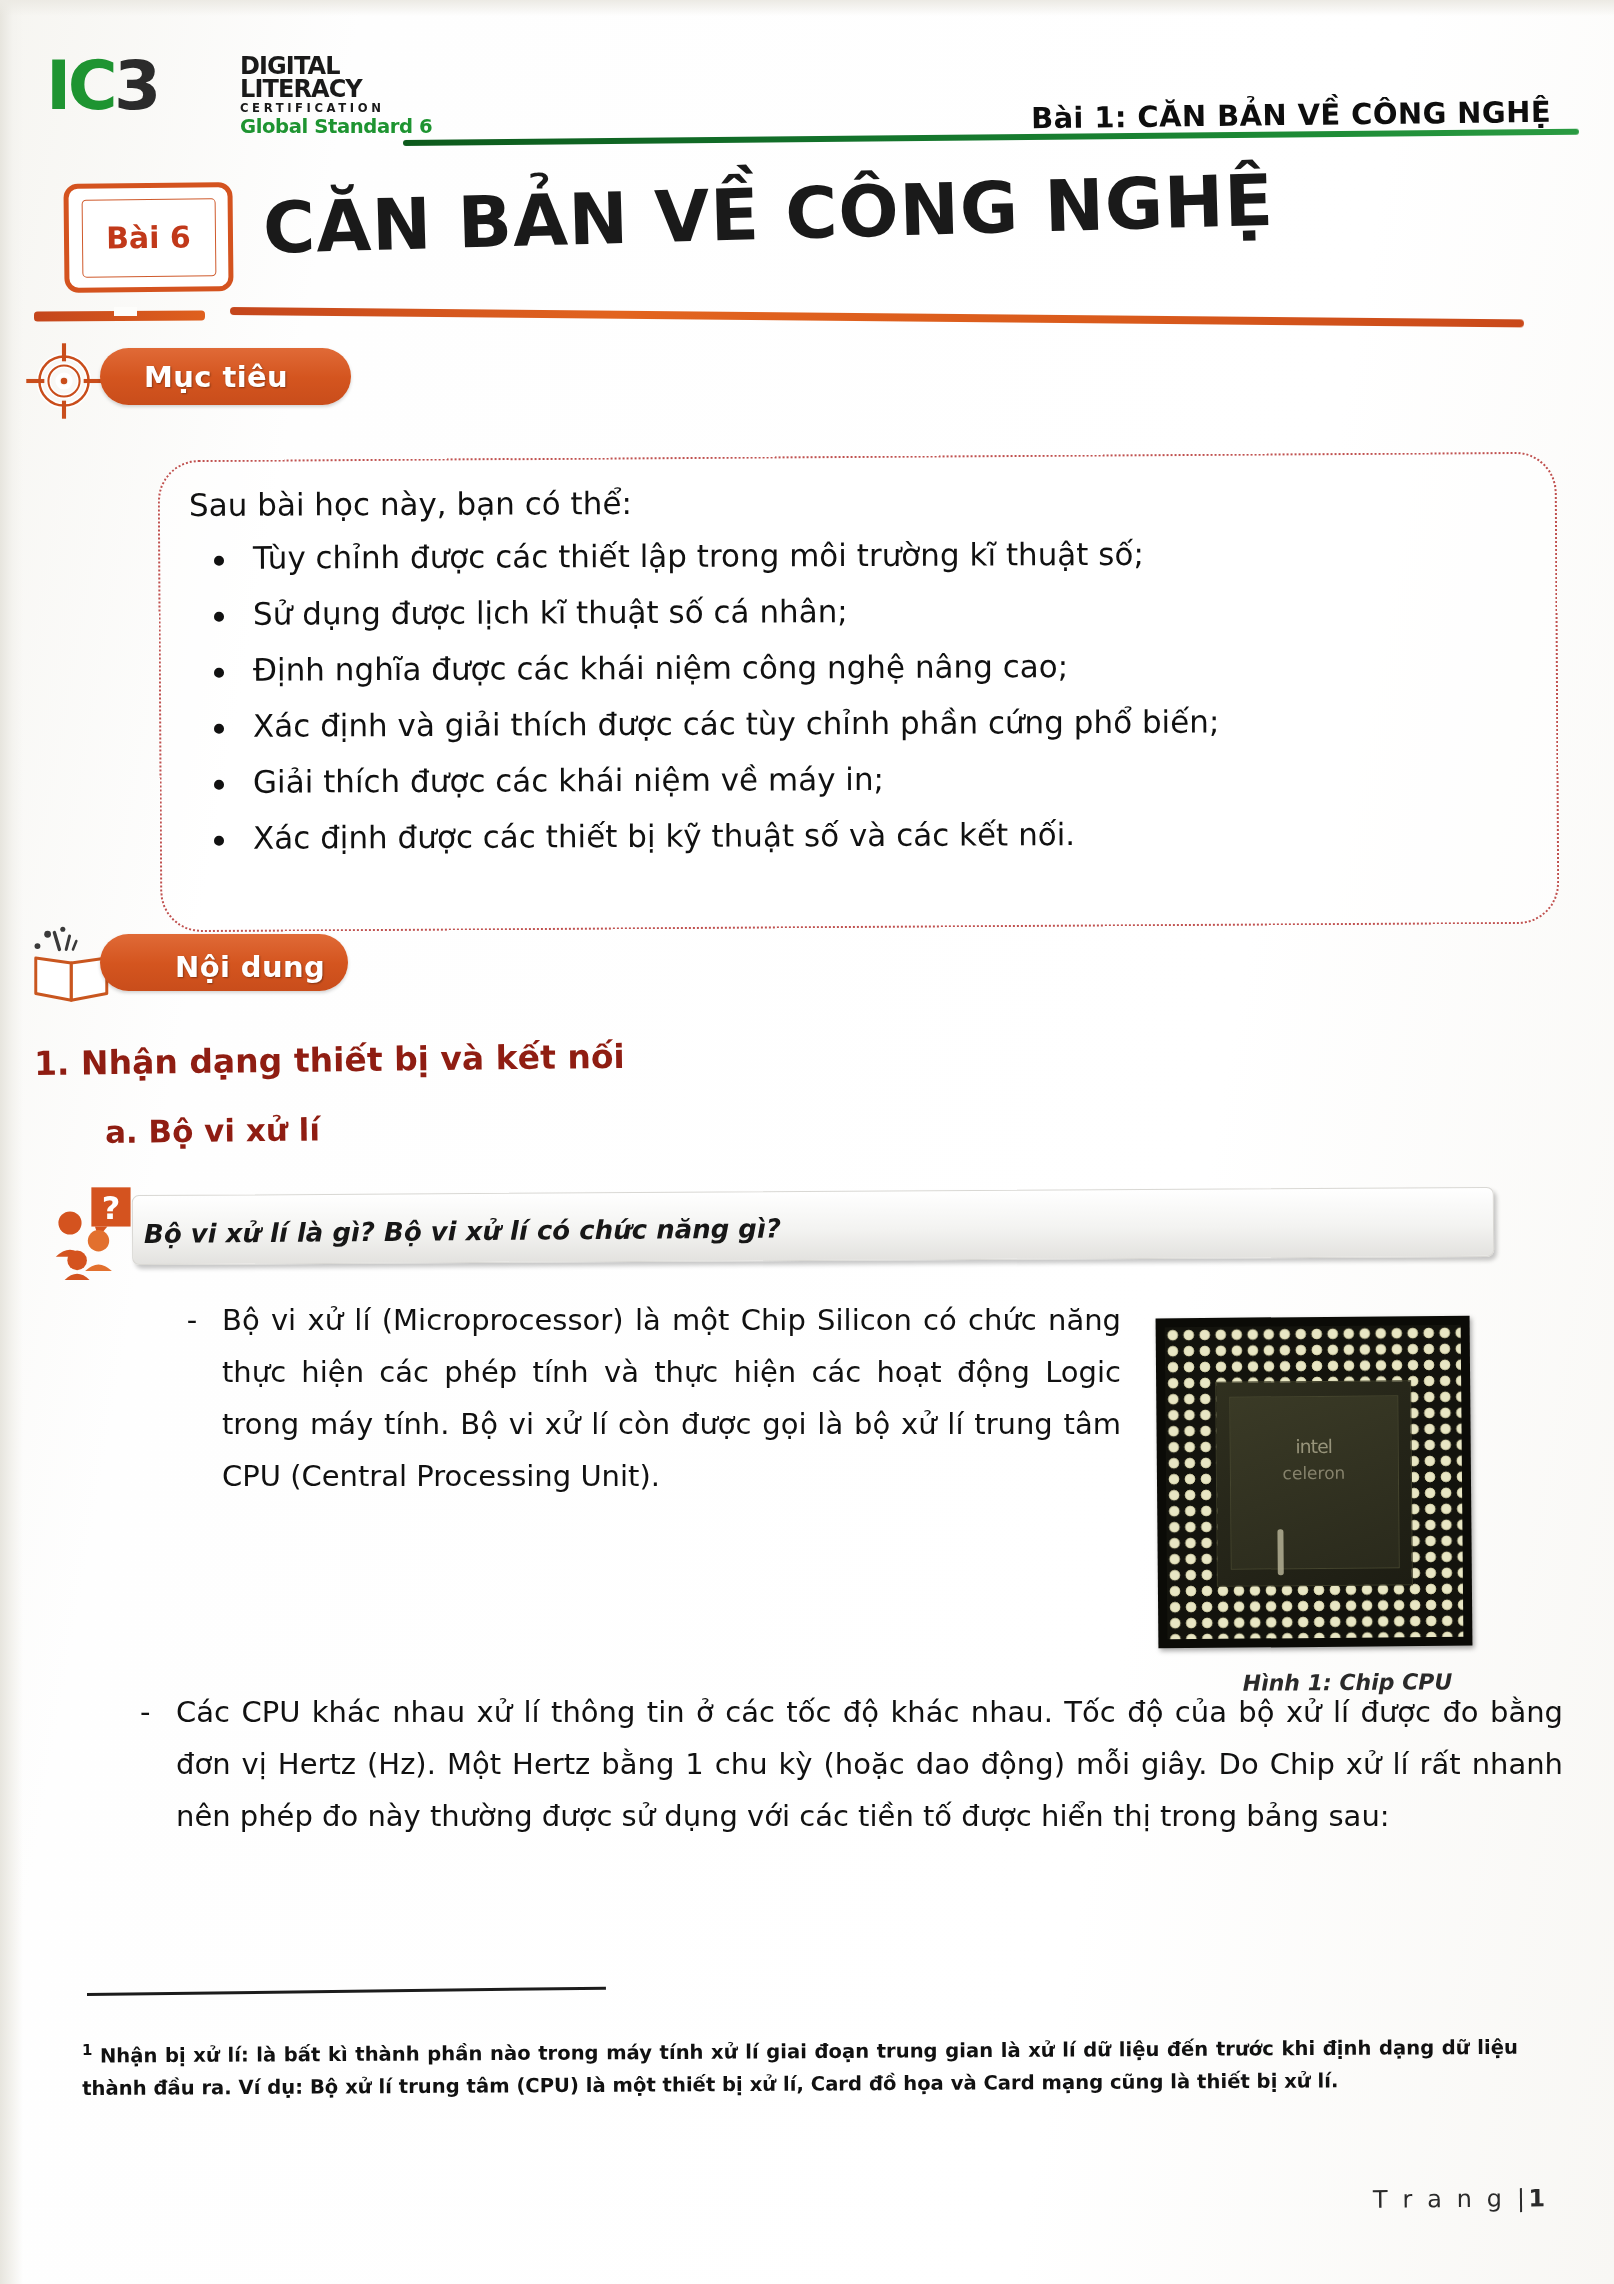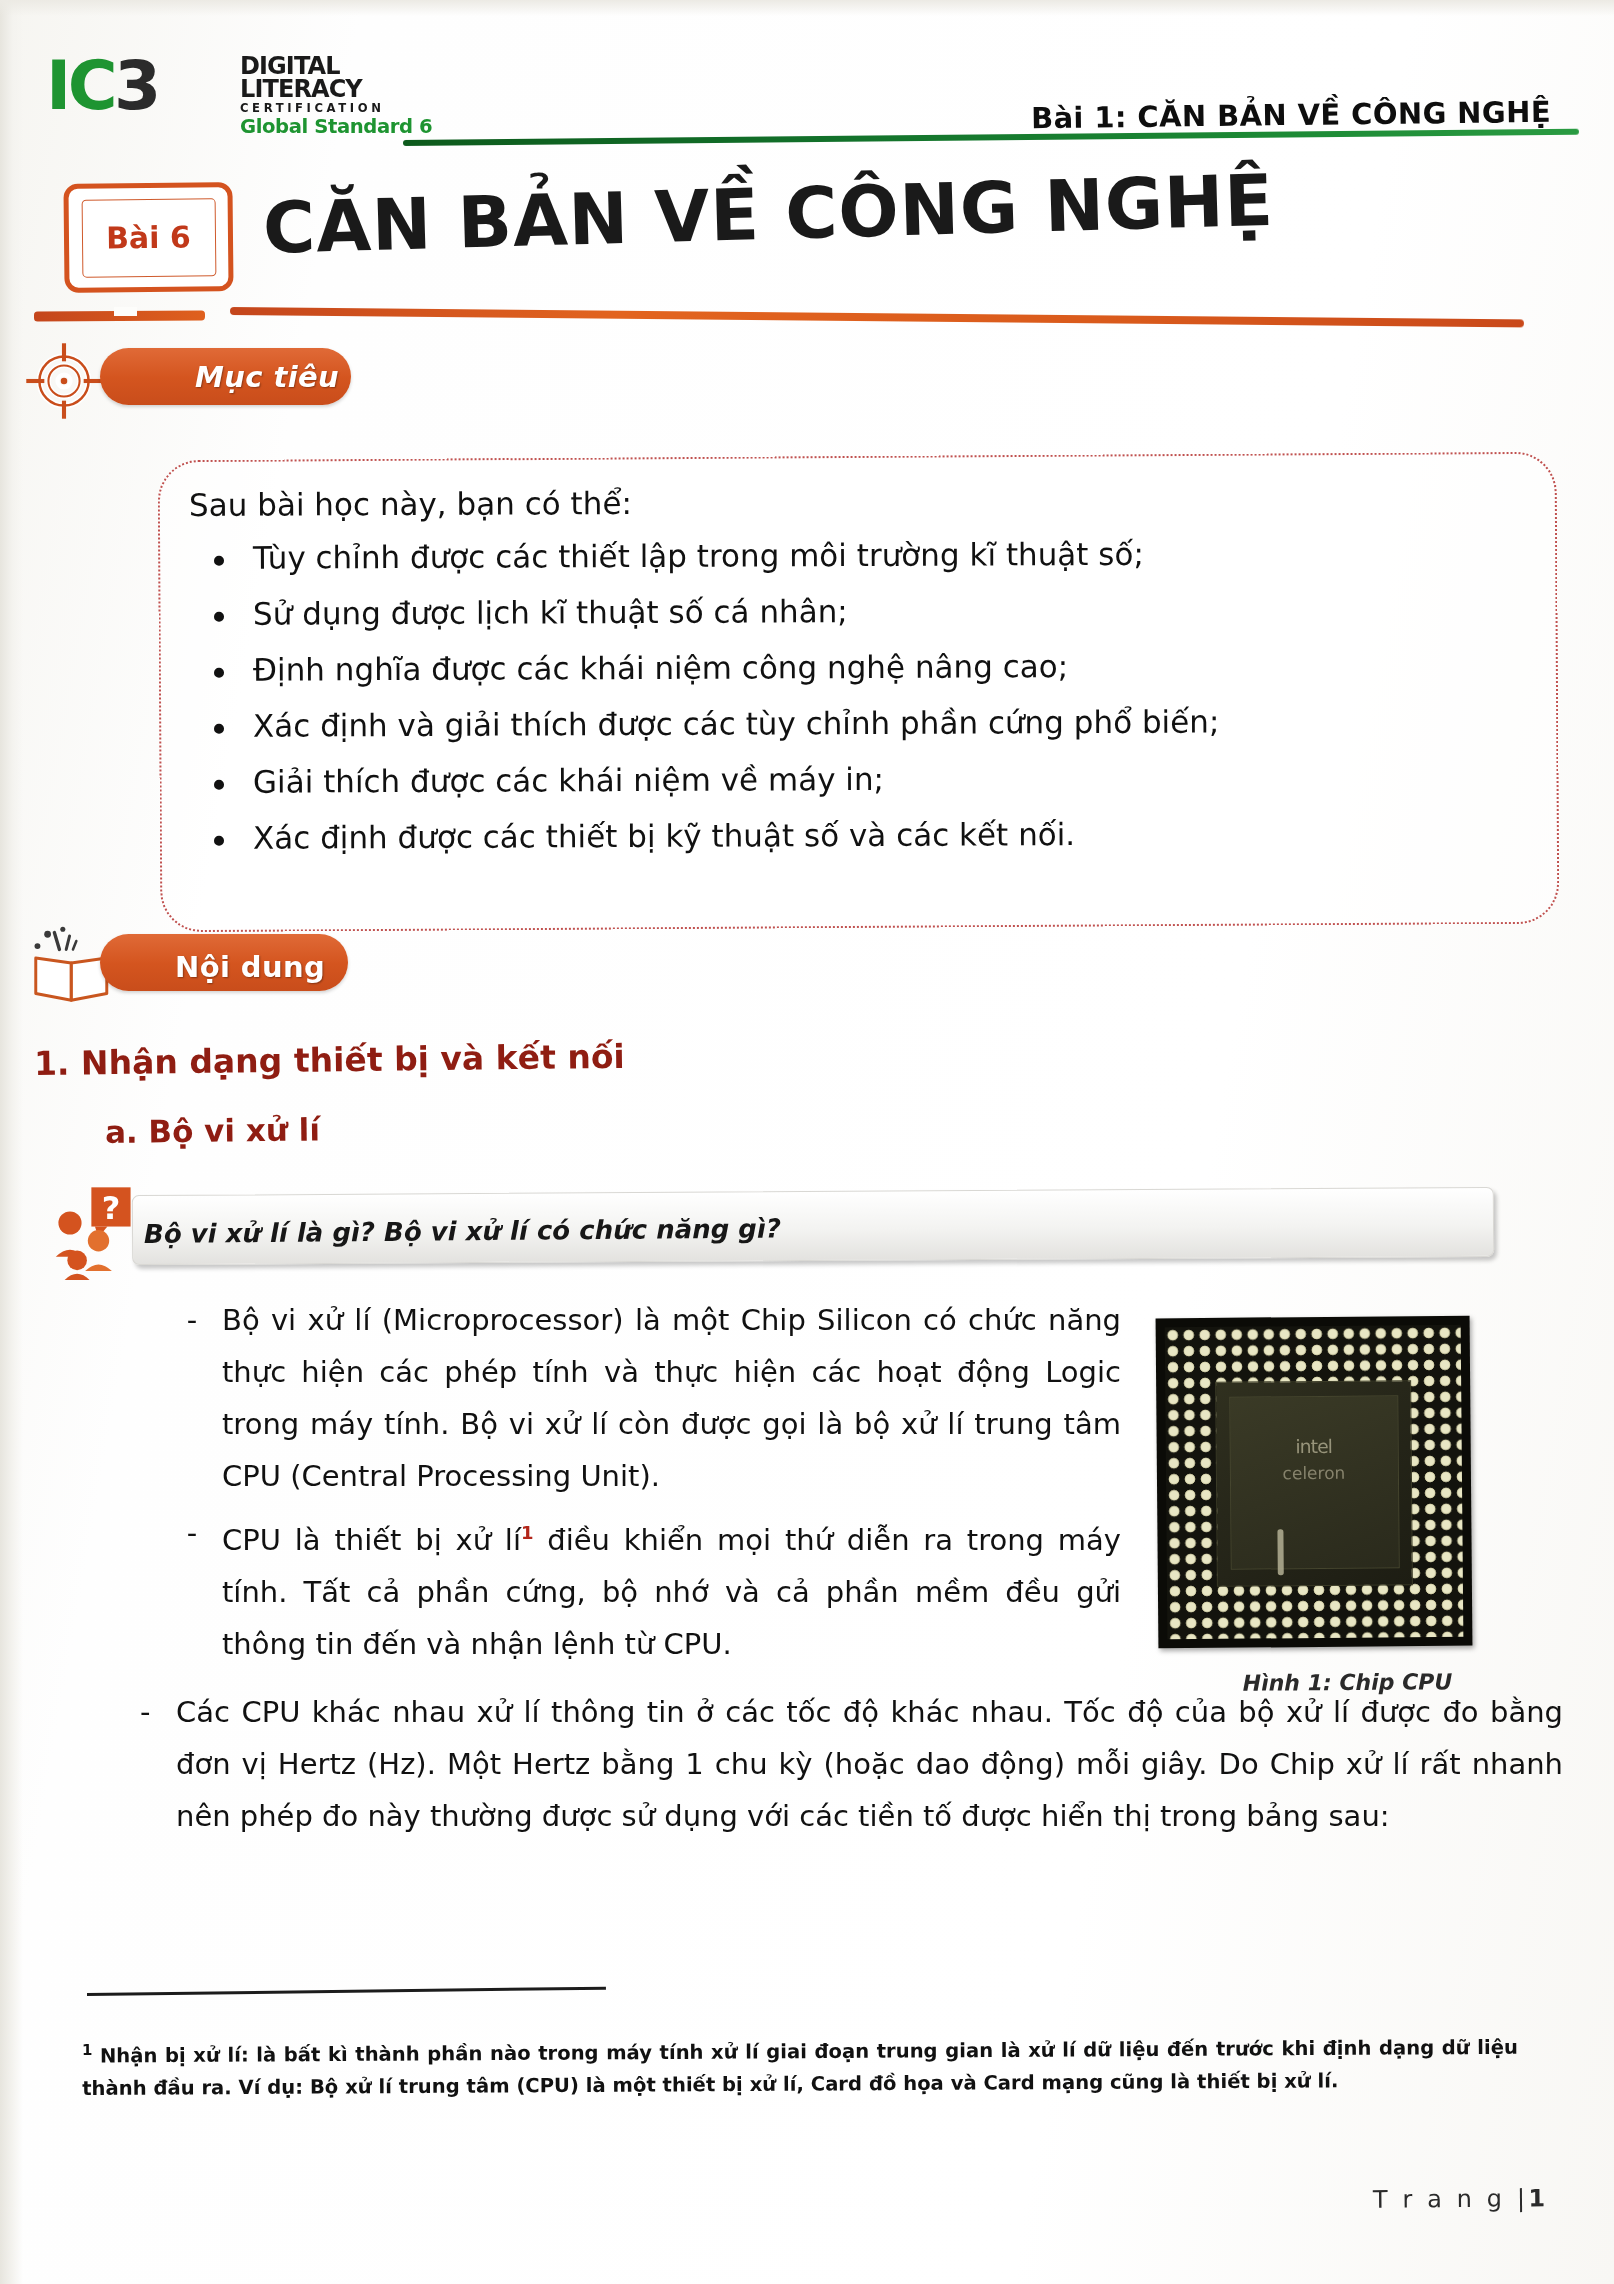--- a/index.html
+++ b/index.html
@@ -113,21 +113,21 @@
     display:flex;align-items:center;
     box-shadow:0 1.8px 3.6px rgba(0,0,0,.18);
   }
   .pill-txt{
     font-size:29px;font-weight:bold;color:#fff;
     font-family:"DejaVu Sans",sans-serif;
     letter-spacing:0.4px;
     text-shadow:0.9px 0.9px 1.8px rgba(0,0,0,.35);
   }
   #pill-muctieu{left:100px;top:348px;width:251px;}
-  #pill-muctieu .pill-txt{margin-left:95px;font-style:italic;}
+  #pill-muctieu .pill-txt{margin-left:44px;}
   #pill-noidung{left:100px;top:934px;width:248px;}
   #pill-noidung .pill-txt{margin-left:75px;margin-top:8px;}
 
   .ico-target{position:absolute;left:23px;top:340px;width:82px;height:82px;}
   .ico-book{position:absolute;left:28.5px;top:920px;width:93px;height:86px;}
 
   
   .obj-box{
     position:absolute;left:159px;top:456px;width:1399px;height:472px;
     border:2.7px dotted #c0514f;border-radius:41px;
@@ -370,21 +370,20 @@
   <circle cx="52" cy="66" r="12" fill="#e2702e"></circle>
   <path d="M37 100 q15 -15 30 0 z" fill="#e2702e"></path>
   <circle cx="28" cy="88" r="11" fill="#d4531f"></circle>
   <path d="M14 110 q14 -14 28 0 z" fill="#d4531f"></path>
 </svg>
 <div class="q-bar"></div>
 <div class="q-txt">Bộ vi xử lí là gì? Bộ vi xử lí có chức năng gì?</div>
 
 <div class="body-col">
   <div class="bullet">Bộ vi xử lí (Microprocessor) là một Chip Silicon có chức năng thực hiện các phép tính và thực hiện các hoạt động Logic trong máy tính. Bộ vi xử lí còn được gọi là bộ xử lí trung tâm CPU (Central Processing Unit).</div>
-  <div class="bullet"><span>CPU là thiết bị xử lí</span><span class="sup">1</span><span> điều khiển mọi thứ diễn ra trong máy tính. Tất cả phần cứng, bộ nhớ và cả phần mềm đều gửi thông tin đến và nhận lệnh từ CPU.</span></div>
 </div>
 
 <div class="wide-col">
   <div class="wide-wrap">
     <span style="position:absolute;left:-36px;top:0;">-</span>
     <span>Các CPU khác nhau xử lí thông tin ở các tốc độ khác nhau. Tốc độ của bộ xử lí được đo bằng đơn vị Hertz (Hz). Một Hertz bằng 1 chu kỳ (hoặc dao động) mỗi giây. Do Chip xử lí rất nhanh nên phép đo này thường được sử dụng với các tiền tố được hiển thị trong bảng sau:</span>
   </div>
 </div>
 
 <div class="fig">

